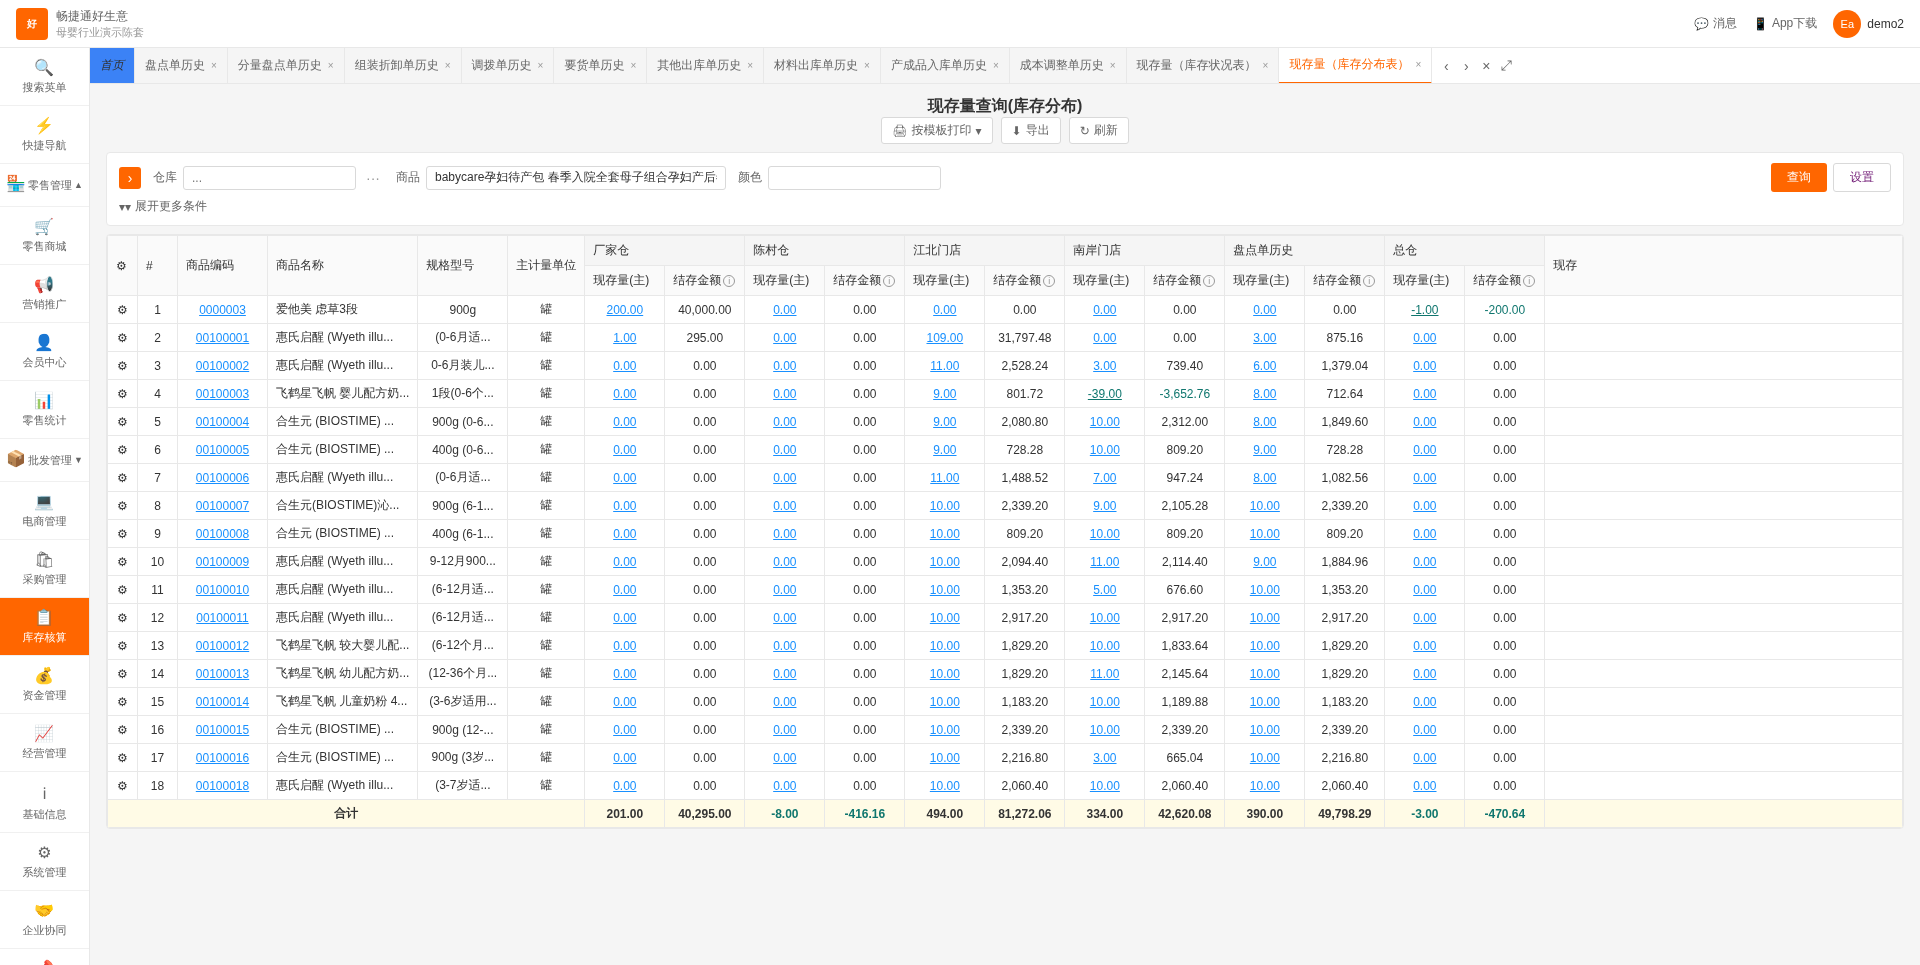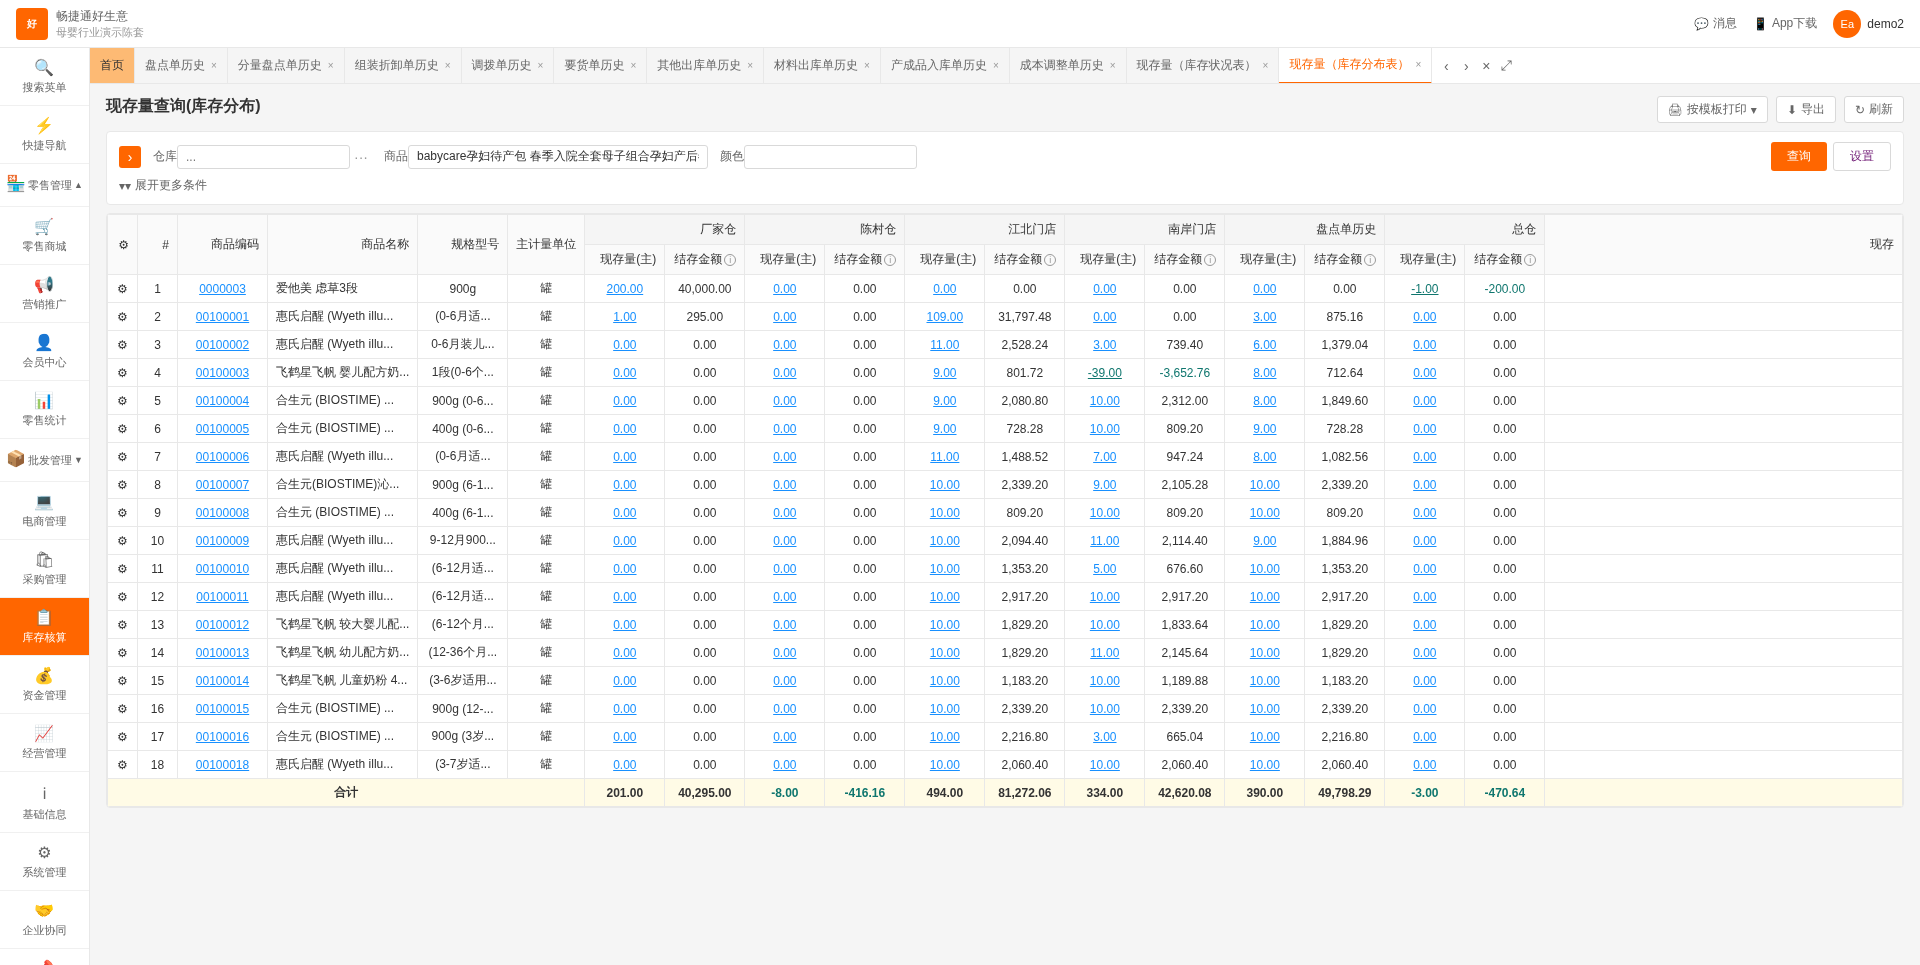--- a/index.html
+++ b/index.html
@@ -62,22 +62,23 @@
       padding: 0 10px;
       height: 36px;
       border-right: 1px solid #e8e8e8;
       cursor: pointer;
       white-space: nowrap;
       font-size: 12px;
       color: #666;
       background: #f5f5f5;
     }
     .nav-tab.home {
-      background: #fdba74;
+      background: #3b82f6;
       color: #333;
+      font-style: italic;
     }
     .nav-tab.active {
       background: #fff;
       color: #ff6600;
       border-bottom: 2px solid #ff6600;
     }
     .nav-tab .close-x {
       font-size: 10px; color: #999; margin-left: 2px;
     }
     .nav-arrows {
@@ -112,21 +113,21 @@
 
     
     .main-content {
       position: fixed;
       top: 84px; left: 90px; right: 0; bottom: 0;
       overflow: auto;
       background: #f5f5f5;
     }
     .page-header {
       padding: 12px 16px 8px;
-      display: flex; align-items: flex-start; justify-content: space-between;
+      display: flex; align-items: center; justify-content: space-between; flex-direction: column;
     }
     .page-title { font-size: 16px; font-weight: bold; color: #333; }
     .page-actions { display: flex; gap: 8px; }
     .action-btn {
       display: flex; align-items: center; gap: 4px;
       padding: 4px 10px; border: 1px solid #d9d9d9; border-radius: 3px;
       background: #fff; cursor: pointer; font-size: 12px; color: #666;
     }
 
     
@@ -134,21 +135,21 @@
       margin: 0 16px 8px;
       background: #fff;
       border: 1px solid #e8e8e8;
       border-radius: 4px;
       padding: 10px 12px;
     }
     .filter-row {
       display: flex; align-items: center; gap: 12px; flex-wrap: wrap;
     }
     .filter-item {
-      display: flex; align-items: center; 
+      display: flex; align-items: center; gap: 6px;
     }
     .filter-label { color: #666; font-size: 12px; white-space: nowrap; }
     .filter-input {
       border: 1px solid #d9d9d9; border-radius: 3px;
       padding: 4px 8px; font-size: 12px; color: #333;
       min-width: 80px;
     }
     .filter-input-wide {
       min-width: 300px;
     }
@@ -189,21 +190,21 @@
     }
     table {
       width: 100%;
       border-collapse: collapse;
       font-size: 12px;
     }
     th {
       background: #fafafa;
       border: 1px solid #e8e8e8;
       padding: 6px 8px;
-      text-align: right;
+      text-align: left;
       font-weight: normal;
       color: #333;
       white-space: nowrap;
     }
     td {
       border: 1px solid #e8e8e8;
       padding: 5px 8px;
       text-align: center;
       color: #333;
       white-space: nowrap;

